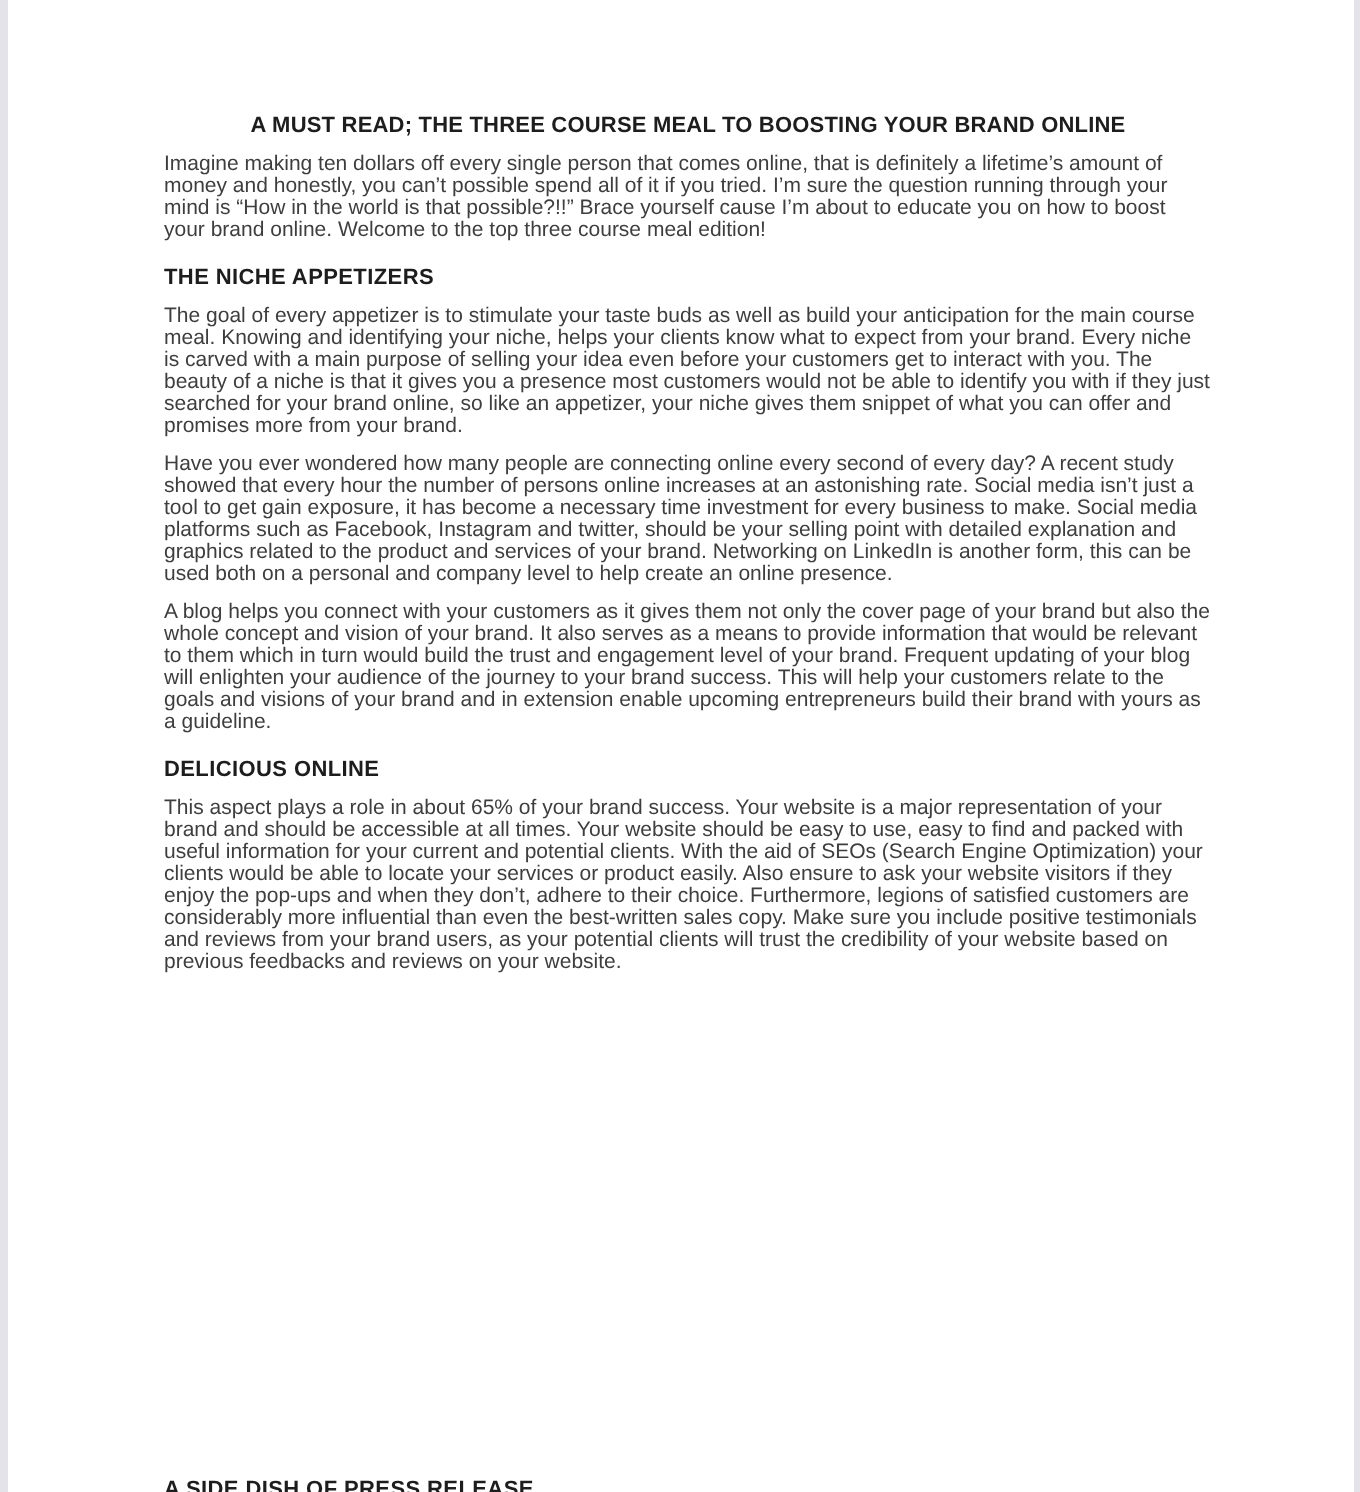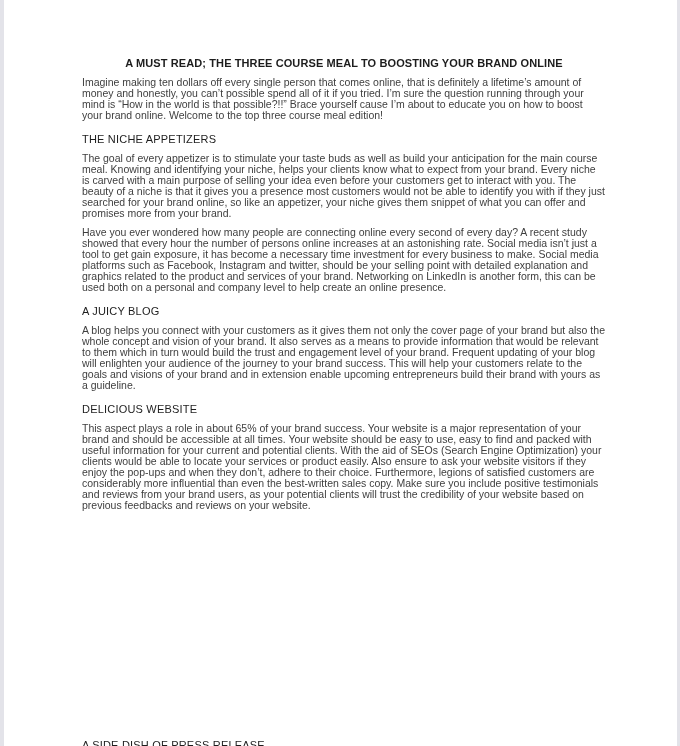--- a/index.html
+++ b/index.html
@@ -41,21 +41,21 @@
     margin: 57px 0 0 0;
     text-align: center;
     font-size: 11px;
     font-weight: 700;
     letter-spacing: 0.1px;
     color: var(--heading-color, #1d1d1d);
   }
   .section-heading {
     margin: 12px 0 0 0;
     font-size: 11px;
-    font-weight: 400;
+    font-weight: 700;
     letter-spacing: 0.2px;
     color: var(--heading-color, #1d1d1d);
   }
   .section-para {
     margin: 8px 0 0 0;
     font-size: 10.5px;
     line-height: 11px;
     color: var(--text-color, #3e3e3e);
   }
   .footer-clipped {
@@ -85,24 +85,23 @@
       <section>
         <h2 class="section-heading">THE NICHE APPETIZERS</h2>
         <p class="section-para">The goal of every appetizer is to stimulate your taste buds as well as build your anticipation for the main course meal. Knowing and identifying your niche, helps your clients know what to expect from your brand. Every niche is carved with a main purpose of selling your idea even before your customers get to interact with you. The beauty of a niche is that it gives you a presence most customers would not be able to identify you with if they just searched for your brand online, so like an appetizer, your niche gives them snippet of what you can offer and promises more from your brand.</p>
       </section>
 
       <section>
         <p class="section-para">Have you ever wondered how many people are connecting online every second of every day? A recent study showed that every hour the number of persons online increases at an astonishing rate. Social media isn’t just a tool to get gain exposure, it has become a necessary time investment for every business to make. Social media platforms such as Facebook, Instagram and twitter, should be your selling point with detailed explanation and graphics related to the product and services of your brand. Networking on LinkedIn is another form, this can be used both on a personal and company level to help create an online presence.</p>
       </section>
 
       <section>
-        <h2 class="section-heading">A JUICY BLOG</h2>
         <p class="section-para">A blog helps you connect with your customers as it gives them not only the cover page of your brand but also the whole concept and vision of your brand. It also serves as a means to provide information that would be relevant to them which in turn would build the trust and engagement level of your brand. Frequent updating of your blog will enlighten your audience of the journey to your brand success. This will help your customers relate to the goals and visions of your brand and in extension enable upcoming entrepreneurs build their brand with yours as a guideline.</p>
       </section>
 
       <section>
-        <h2 class="section-heading">DELICIOUS WEBSITE</h2>
+        <h2 class="section-heading">DELICIOUS ONLINE</h2>
         <p class="section-para">This aspect plays a role in about 65% of your brand success. Your website is a major representation of your brand and should be accessible at all times. Your website should be easy to use, easy to find and packed with useful information for your current and potential clients. With the aid of SEOs (Search Engine Optimization) your clients would be able to locate your services or product easily. Also ensure to ask your website visitors if they enjoy the pop-ups and when they don’t, adhere to their choice. Furthermore, legions of satisfied customers are considerably more influential than even the best-written sales copy. Make sure you include positive testimonials and reviews from your brand users, as your potential clients will trust the credibility of your website based on previous feedbacks and reviews on your website.</p>
       </section>
     </div>
 
   <h2 class="section-heading footer-clipped">A SIDE DISH OF PRESS RELEASE</h2>
 </div>
 
 </body></html>

